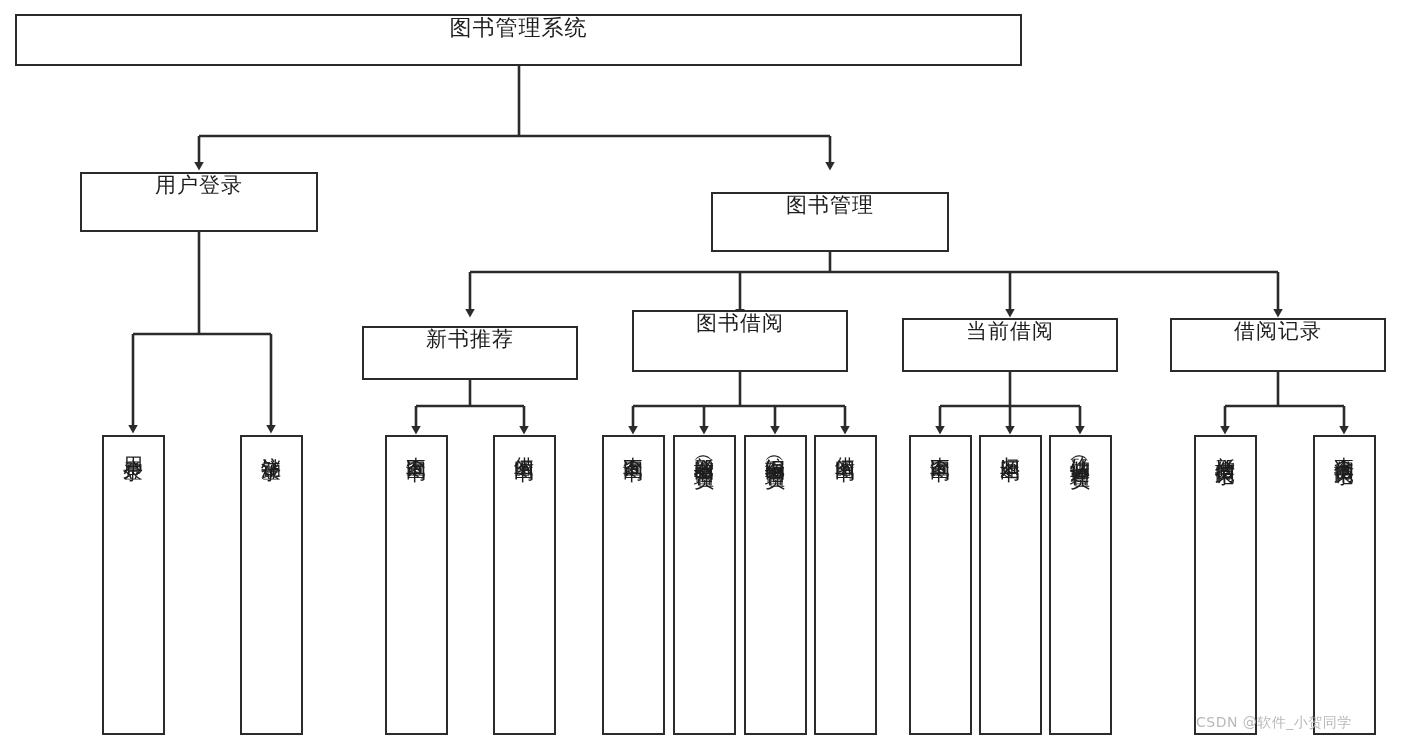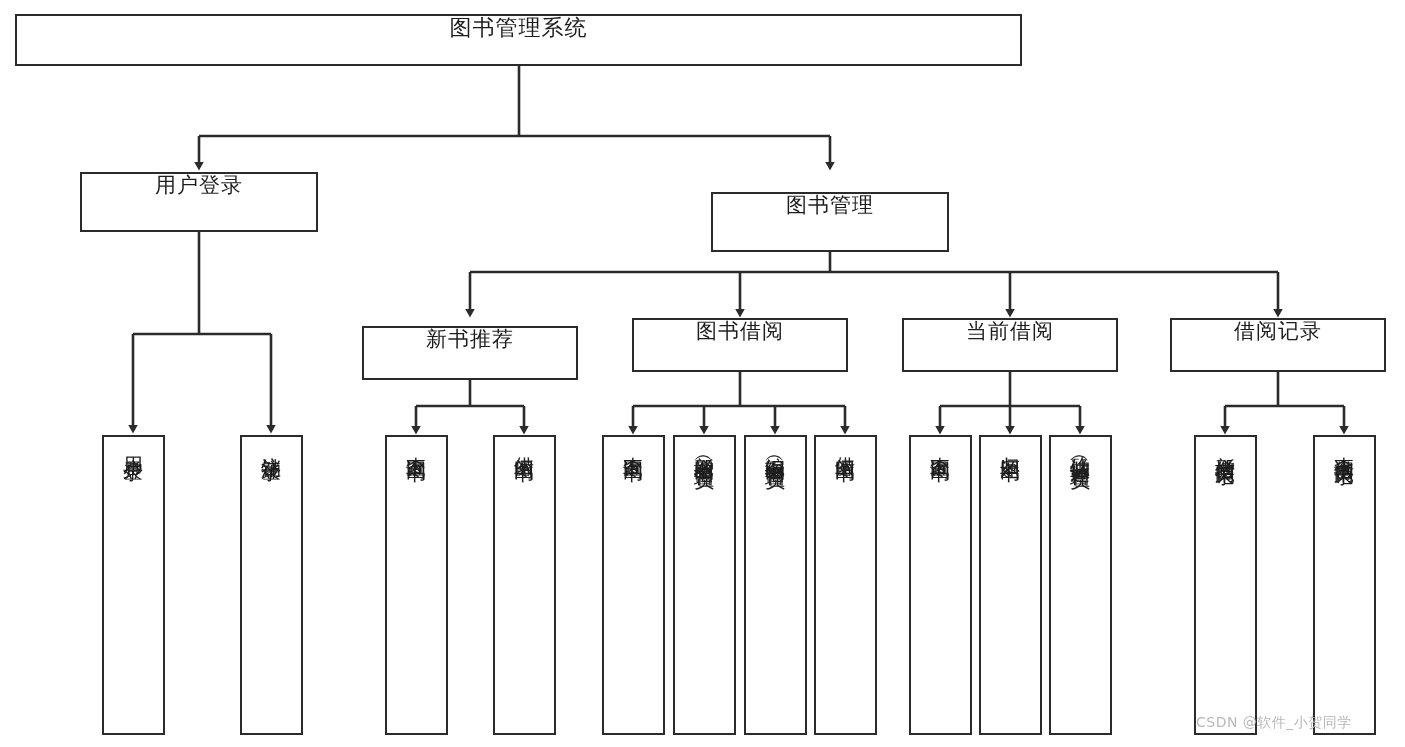--- a/index.html
+++ b/index.html
@@ -138,21 +138,21 @@
   <div class="node horiz" style="left:80px; top:172px; width:238px; height:60px;">
     <span class="label">用户登录</span>
   </div>
   <div class="node horiz" style="left:711px; top:172px; width:238px; height:60px;margin-top:20px;">
     <span class="label">图书管理</span>
   </div>
 
   <div class="node horiz" style="left:362px; top:318px; width:216px; height:54px;margin-top:8px;">
     <span class="label">新书推荐</span>
   </div>
-  <div class="node horiz" style="left:632px; top:318px; width:216px; height:54px;">
+  <div class="node horiz" style="left:632px; top:310px; width:216px; height:62px;">
     <span class="label">图书借阅</span>
   </div>
   <div class="node horiz" style="left:1170px; top:318px; width:216px; height:54px;">
     <span class="label">借阅记录</span>
   </div>
   <div class="node horiz" style="left:902px; top:318px; width:216px; height:54px;">
     <span class="label">当前借阅</span>
   </div>
 
   <div class="node vert" style="left:102px; top:435px; width:63px; height:300px;">

